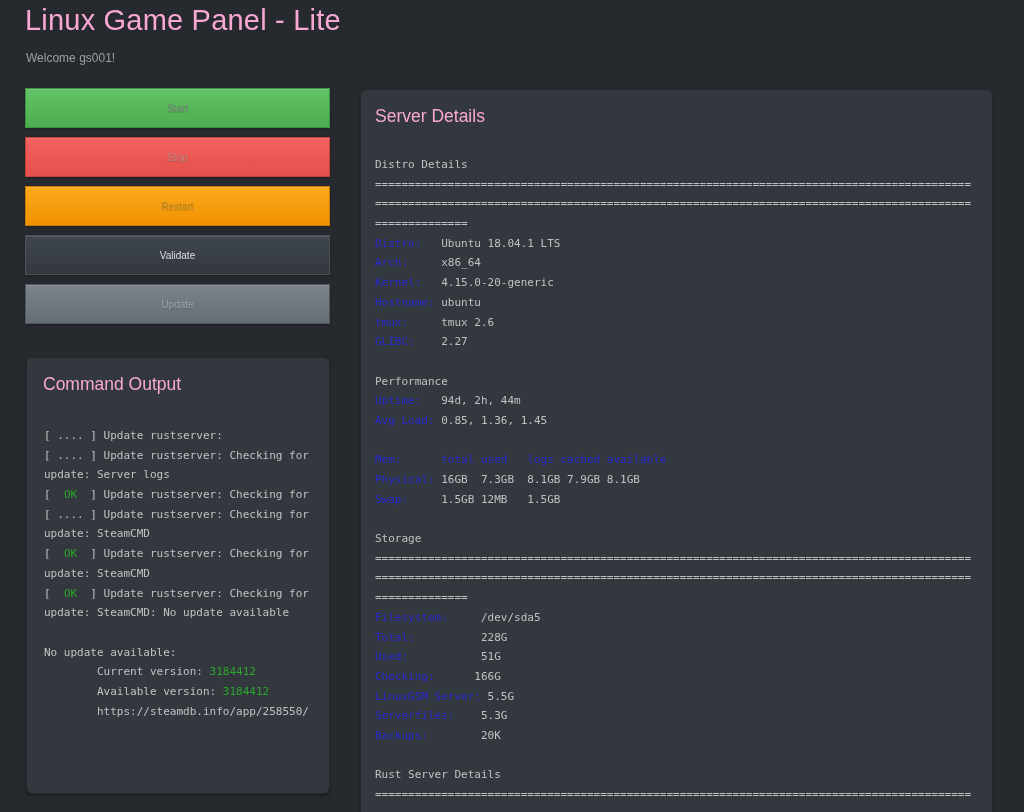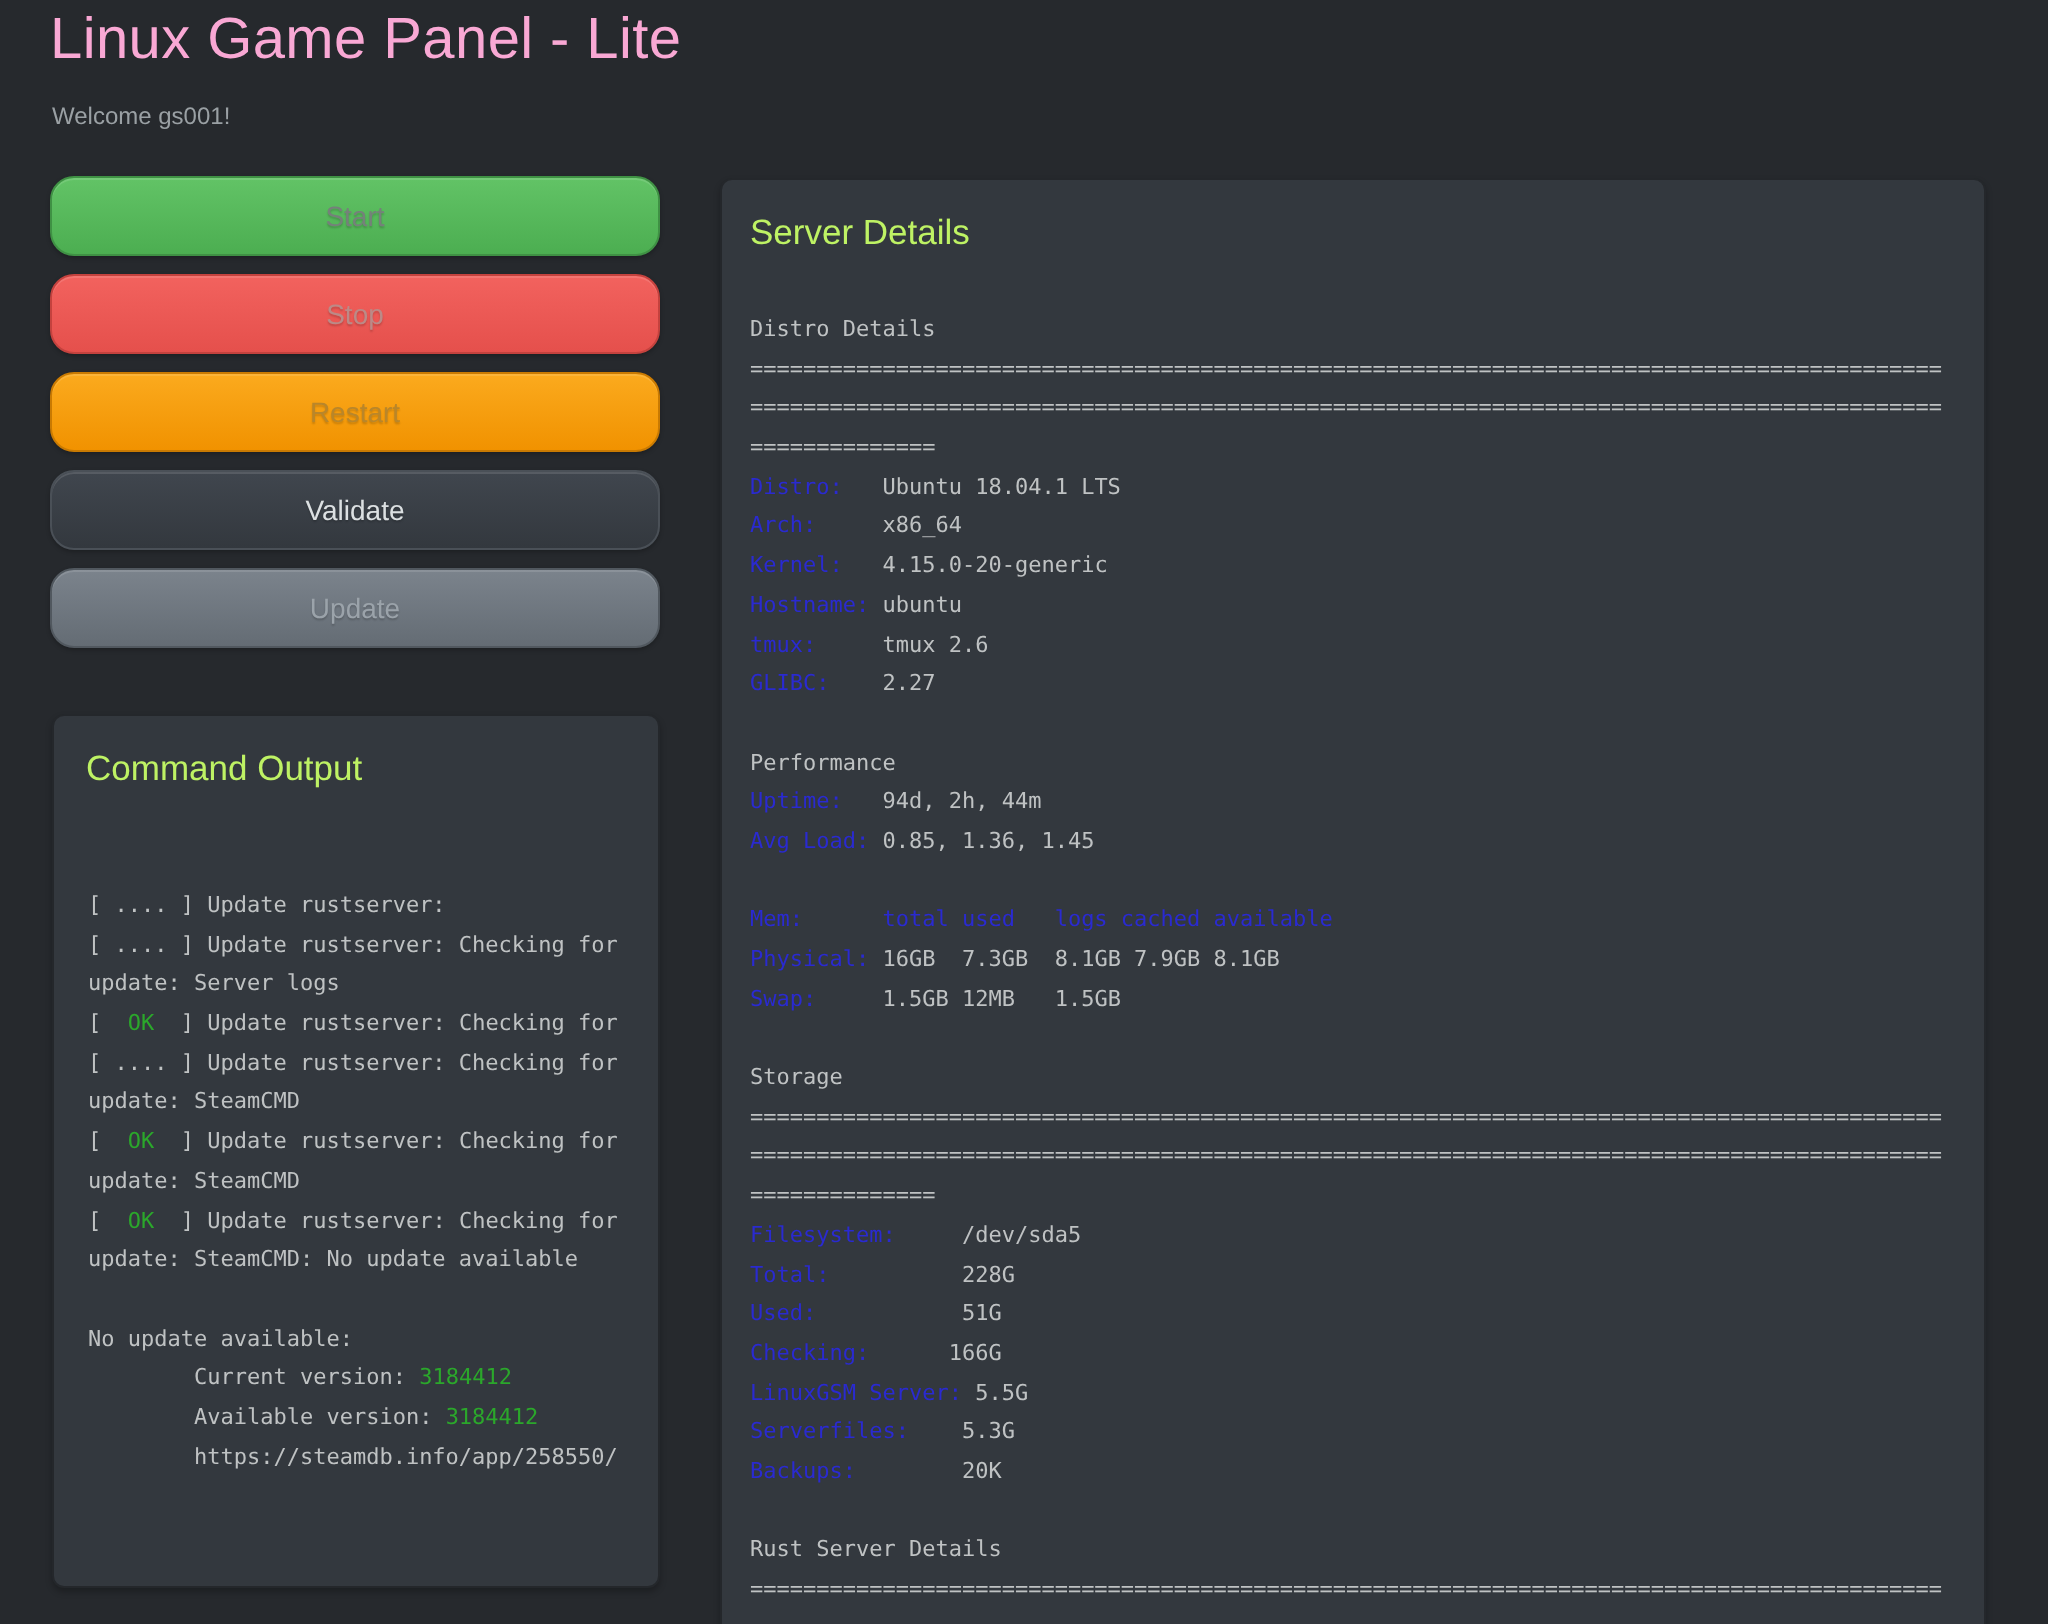--- a/index.html
+++ b/index.html
@@ -12,48 +12,48 @@
     position:absolute;left:25px;top:4px;margin:0;
     font-size:29px;font-weight:400;color:#f9a8d4;letter-spacing:.2px;
   }
   .welcome{
     position:absolute;left:26px;top:51px;
     font-size:12px;color:#9aa0a4;
   }
   .btn-col{position:absolute;left:25px;top:88px;width:305px}
   .btn{
     display:block;width:100%;height:40px;margin:0 0 9px 0;
-    border-radius:12px;border:1px solid rgba(0,0,0,.35);
-    font-family:"Liberation Sans",sans-serif;font-size:14px;
+    border-radius:0;border:1px solid rgba(0,0,0,.35);
+    font-family:"Liberation Sans",sans-serif;font-size:10px;
     box-shadow:inset 0 1px 0 rgba(255,255,255,.12), 0 1px 2px rgba(0,0,0,.25);
     cursor:pointer;text-shadow:0 1px 1px rgba(0,0,0,.18);
     box-sizing:border-box;
   }
   .btn-start{background:linear-gradient(#62c366,#4cae51);border-color:#3f9144;color:#75817a}
   .btn-stop{background:linear-gradient(#f2625e,#e5504c);border-color:#c4423e;color:#bb8a87}
   .btn-restart{background:linear-gradient(#fbaa1e,#f19200);border-color:#c97a02;color:#bb8а2a}
   .btn-restart{color:#b9862a}
   .btn-update{background:linear-gradient(#7b838c,#646c74);border-color:#51585f;color:#9ba3aa}
   .btn-validate{background:linear-gradient(#40464e,#33383e);border:1px solid #4a5057;color:#dce0e2}
   .panel{
     position:absolute;box-sizing:border-box;
     background:#33383e;border:1px solid #24272b;border-radius:6px;
     box-shadow:0 2px 3px rgba(0,0,0,.25);
   }
   .cmd-panel{left:26px;top:357px;width:304px;height:437px}
   .details-panel{left:360px;top:89px;width:633px;height:1000px}
   .panel h2{
-    margin:16px 0 0 16px;font-size:17.5px;font-weight:400;color:#bef264;
+    margin:16px 0 0 16px;font-size:17.5px;font-weight:400;color:#f9a8d4;
   }
   .details-panel h2{margin-left:14px}
   .term{
     font-family:"DejaVu Sans Mono","Liberation Mono",monospace;
     font-size:11px;
   }
-  .cmd-panel .term{margin:48px 15px 0 17px}
+  .cmd-panel .term{margin:31px 15px 0 17px}
   .details-panel .term{margin:28px 13px 0 14px}
   .tline{height:19.7px;line-height:19.7px;white-space:pre;overflow:hidden}
   .seg-d{color:#bfc2c3}
   .seg-b{color:#2a2ad0}
   .seg-g{color:#2ba72b}
 </style>
 </head>
 <body>
 
 <h1 class="page-title">Linux Game Panel - Lite</h1>

